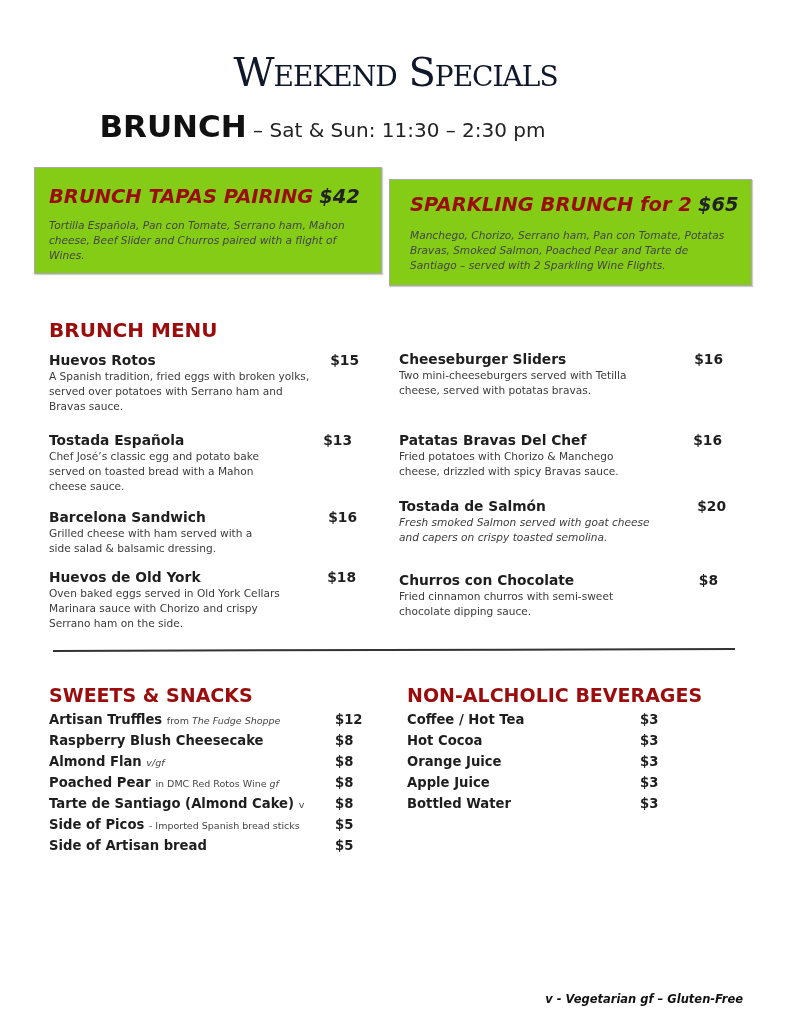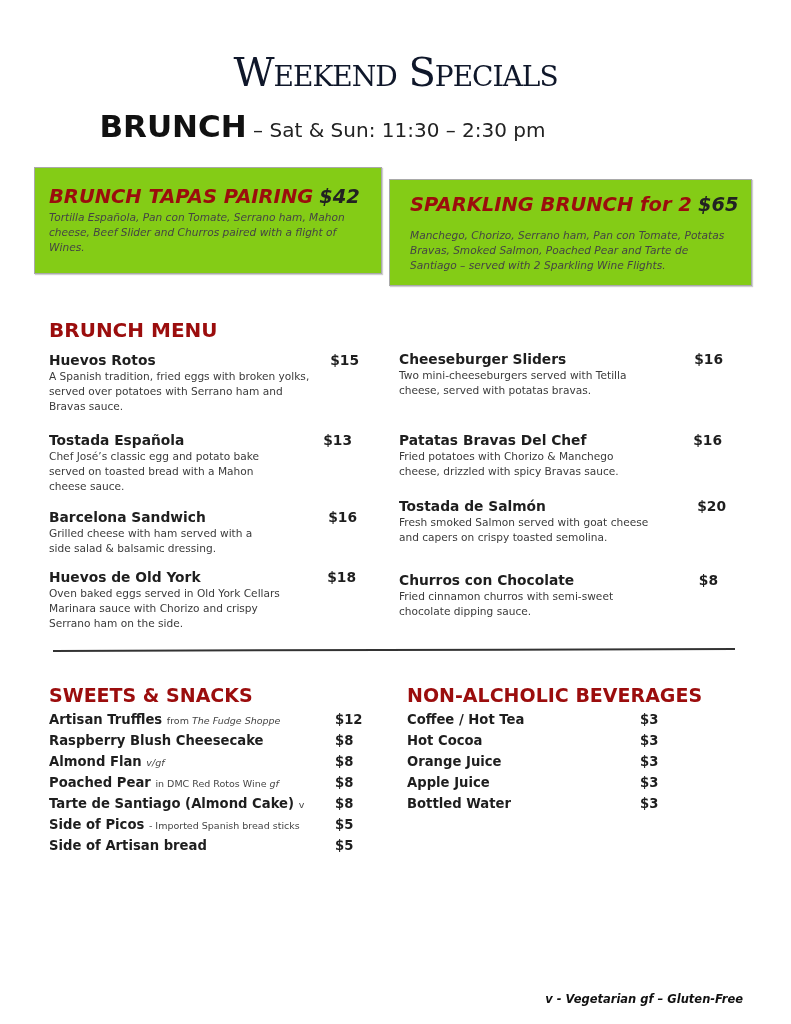--- a/index.html
+++ b/index.html
@@ -9,21 +9,21 @@
   .title { left: 0; width: 791px; top: 48px; text-align: center;
            font-family: "DejaVu Serif", serif; font-variant: small-caps;
            color: #0f172a; font-size: 40px; letter-spacing: -1px; line-height: 48px; }
   .subtitle { left: 0; width: 645px; top: 106px; text-align: center; line-height: 40px; }
   .subtitle .b { font-weight: bold; font-size: 31px; color: #111; }
   .subtitle .h { font-size: 20px; color: #222; }
 
   .box { border: 1px solid #a9a9a9; box-shadow: 1px 1px 1px #cfcfcf; background: #84cc16; box-sizing: border-box; font-style: italic; }
   .box-title { font-weight: bold; font-size: 19.5px; color: #9b0d0d; white-space: nowrap; line-height: 26px; }
   .box-title .price { color: #222; margin-left: 6px; }
-  .box-desc { font-size: 10.6px; line-height: 15px; color: #444; margin-top: 0; }
+  .box-desc { font-size: 10.6px; line-height: 15px; color: #444; margin-top: 8px; }
 
   .sec-head { font-weight: bold; color: #9b0d0d; font-size: 19px; line-height: 24px; white-space: nowrap; }
 
   .item-name { font-weight: bold; font-size: 13.8px; color: #1e1e1e; line-height: 18px; white-space: nowrap; }
   .item-price { font-weight: bold; font-size: 13.8px; color: #1e1e1e; line-height: 18px; text-align: right; }
   .item-desc { font-size: 10.6px; line-height: 15px; color: #3a3a3a; }
 
   .rule { left: 53px; top: 649px; width: 682px; height: 2px; background: #333; transform: rotate(-0.15deg); }
 
   .list-row { position: absolute; height: 21px; }
@@ -85,21 +85,21 @@
   <div class="item-desc" style="width:245px;">Two mini-cheeseburgers served with Tetilla cheese, served with potatas bravas.</div>
 </div>
 <div class="abs" style="left:399px; top:431px; width:323px;">
   <div class="item-name">Patatas Bravas Del Chef</div>
   <div class="abs item-price" style="right:0; top:0;">$16</div>
   <div class="item-desc" style="width:240px;">Fried potatoes with Chorizo &amp; Manchego cheese, drizzled with spicy Bravas sauce.</div>
 </div>
 <div class="abs" style="left:399px; top:497px; width:327px;">
   <div class="item-name">Tostada de Salmón</div>
   <div class="abs item-price" style="right:0; top:0;">$20</div>
-  <div class="item-desc" style="width:270px;">Fresh smoked Salmon served with goat cheese and capers on crispy toasted semolina.</div>
+  <div class="item-desc" style="width:270px;font-style:italic;">Fresh smoked Salmon served with goat cheese and capers on crispy toasted semolina.</div>
 </div>
 <div class="abs" style="left:399px; top:571px; width:319px;">
   <div class="item-name">Churros con Chocolate</div>
   <div class="abs item-price" style="right:0; top:0;">$8</div>
   <div class="item-desc" style="width:230px;">Fried cinnamon churros with semi-sweet chocolate dipping sauce.</div>
 </div>
 
 <div class="abs rule"></div>
 
 <div class="abs sec-head" style="left:49px; top:683px;">SWEETS &amp; SNACKS</div>

